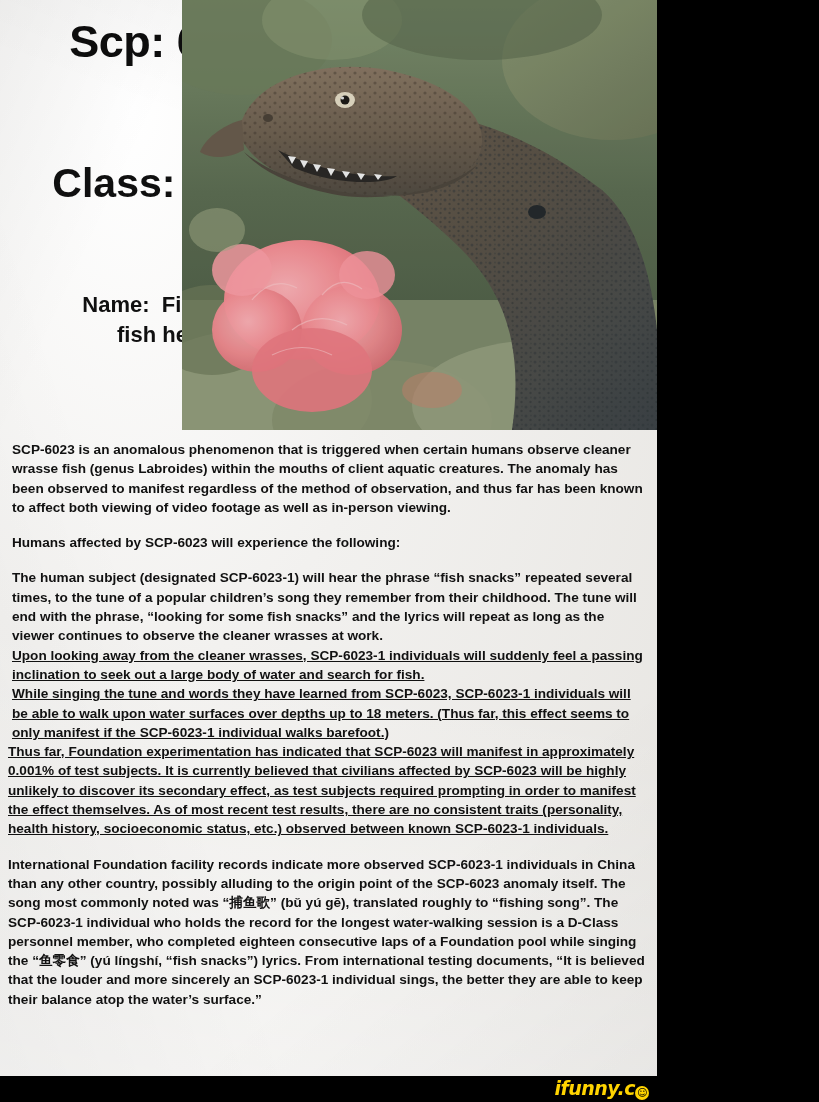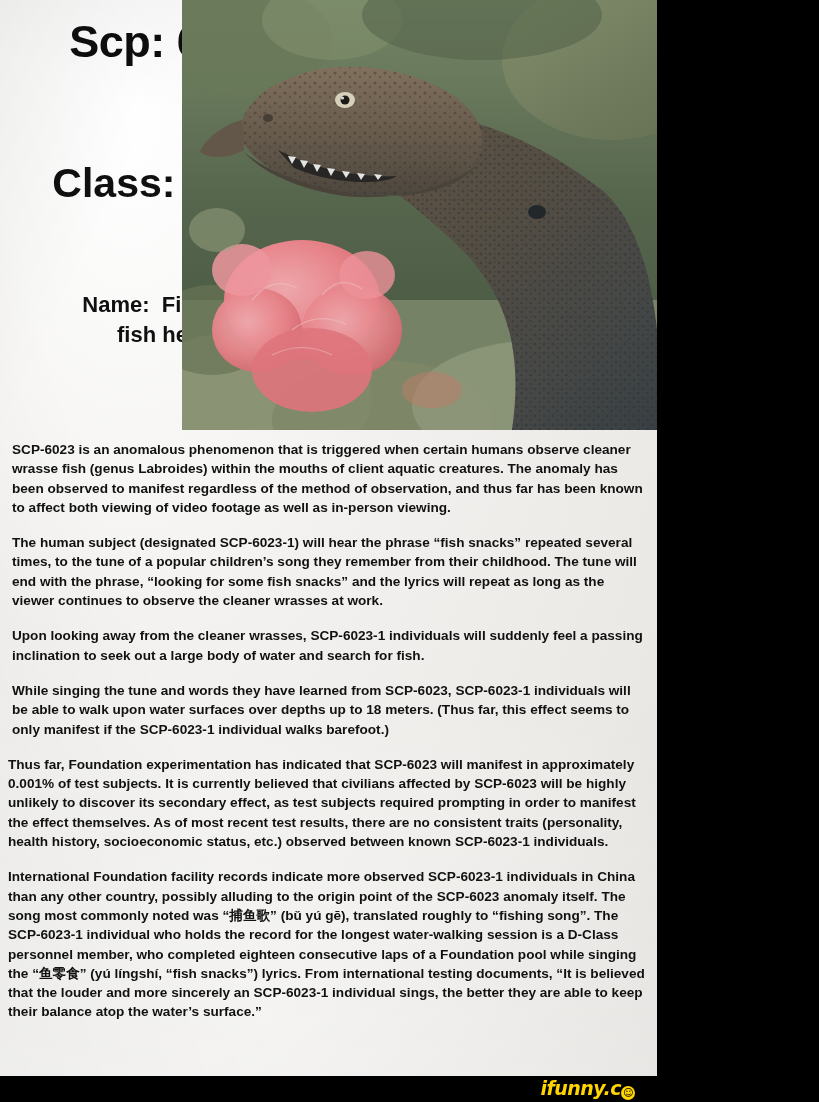--- a/index.html
+++ b/index.html
@@ -94,35 +94,35 @@
     font-size: 13.6px;
     font-weight: bold;
     line-height: 1.42;
     text-align: left;
   }
   .para {
     margin: 0 0 0 0;
     padding: 0 4px;
   }
   .para.gap-before { margin-top: 16px; }
-  .para.tight { margin-top: 16px; }
+  .para.tight { margin-top: 0; text-decoration: underline; }
   .para.wide { padding: 0 0px; }
 
   .footer-bar {
     position: absolute;
     left: 0;
     bottom: 0;
     width: 819px;
     height: 26px;
     background: #000;
     z-index: 10;
   }
   .ifunny {
     position: absolute;
-    right: 22px;
+    right: 8px;
     bottom: 2px;
     font-size: 19px;
     font-weight: bold;
     font-style: italic;
     color: #ffd400;
     letter-spacing: -0.5px;
     z-index: 11;
     font-family: "DejaVu Sans", sans-serif;
     margin-left: 47px;
   }
@@ -265,20 +265,21 @@
           <ellipse cx="35" cy="230" rx="28" ry="22" fill="#a7b089" opacity="0.5"></ellipse>
 
           <rect width="475" height="430" fill="#1b2a20" opacity="0.08"></rect>
         </g>
       </svg>
     </div>
   </div>
 
   <div class="body-text">
     <p class="para">SCP-6023 is an anomalous phenomenon that is triggered when certain humans observe cleaner wrasse fish (genus Labroides) within the mouths of client aquatic creatures. The anomaly has been observed to manifest regardless of the method of observation, and thus far has been known to affect both viewing of video footage as well as in-person viewing.</p>
+    <p class="para gap-before">Humans affected by SCP-6023 will experience the following:</p>
     <p class="para gap-before">The human subject (designated SCP-6023-1) will hear the phrase “fish snacks” repeated several times, to the tune of a popular children’s song they remember from their childhood. The tune will end with the phrase, “looking for some fish snacks” and the lyrics will repeat as long as the viewer continues to observe the cleaner wrasses at work.</p>
     <p class="para tight">Upon looking away from the cleaner wrasses, SCP-6023-1 individuals will suddenly feel a passing inclination to seek out a large body of water and search for fish.</p>
     <p class="para tight">While singing the tune and words they have learned from SCP-6023, SCP-6023-1 individuals will be able to walk upon water surfaces over depths up to 18 meters. (Thus far, this effect seems to only manifest if the SCP-6023-1 individual walks barefoot.)</p>
     <p class="para tight wide">Thus far, Foundation experimentation has indicated that SCP-6023 will manifest in approximately 0.001% of test subjects. It is currently believed that civilians affected by SCP-6023 will be highly unlikely to discover its secondary effect, as test subjects required prompting in order to manifest the effect themselves. As of most recent test results, there are no consistent traits (personality, health history, socioeconomic status, etc.) observed between known SCP-6023-1 individuals.</p>
     <p class="para gap-before wide">International Foundation facility records indicate more observed SCP-6023-1 individuals in China than any other country, possibly alluding to the origin point of the SCP-6023 anomaly itself. The song most commonly noted was “捕鱼歌” (bǔ yú gē), translated roughly to “fishing song”. The SCP-6023-1 individual who holds the record for the longest water-walking session is a D-Class personnel member, who completed eighteen consecutive laps of a Foundation pool while singing the “鱼零食” (yú língshí, “fish snacks”) lyrics. From international testing documents, “It is believed that the louder and more sincerely an SCP-6023-1 individual sings, the better they are able to keep their balance atop the water’s surface.”</p>
   </div>
 
   <div class="footer-bar"></div>
   <div class="ifunny">
     <span>ifunny</span><span class="dotcom">.c</span><span class="smiley">☺</span>

